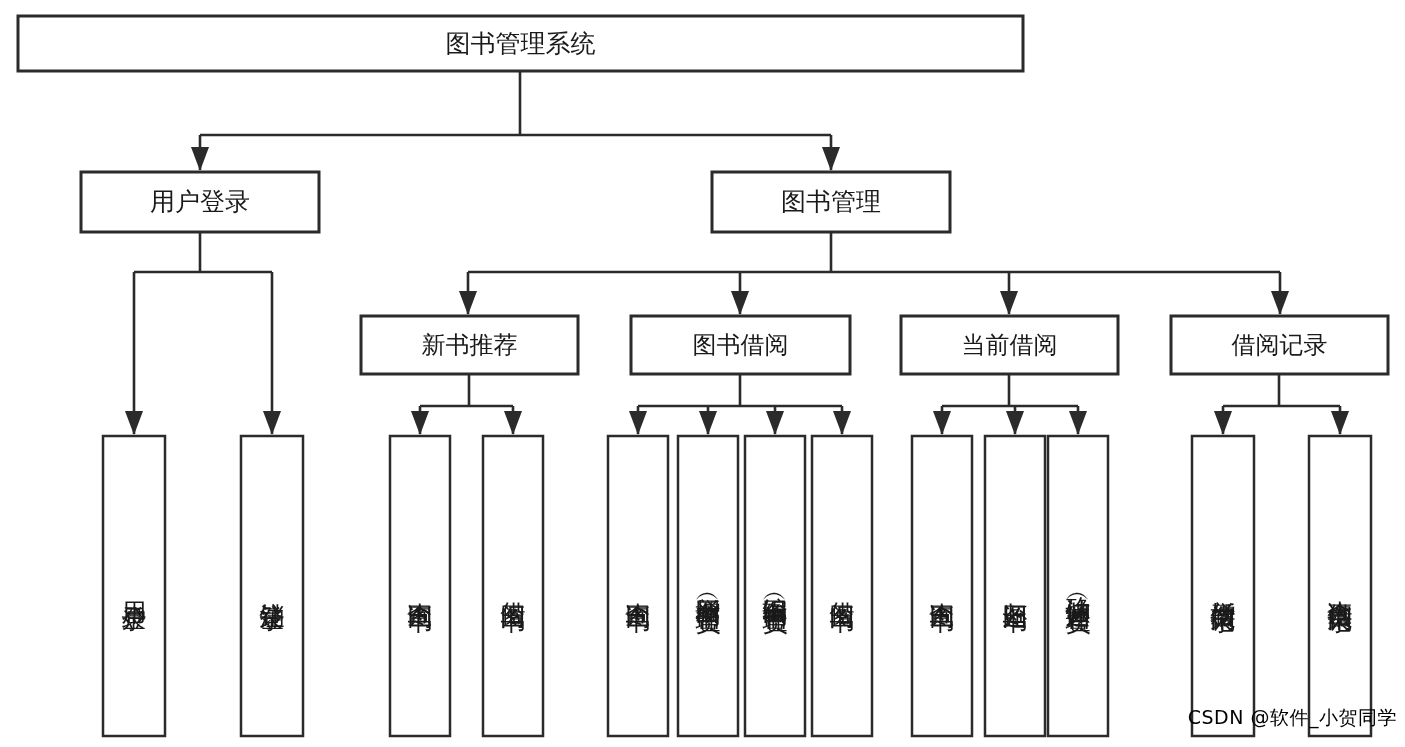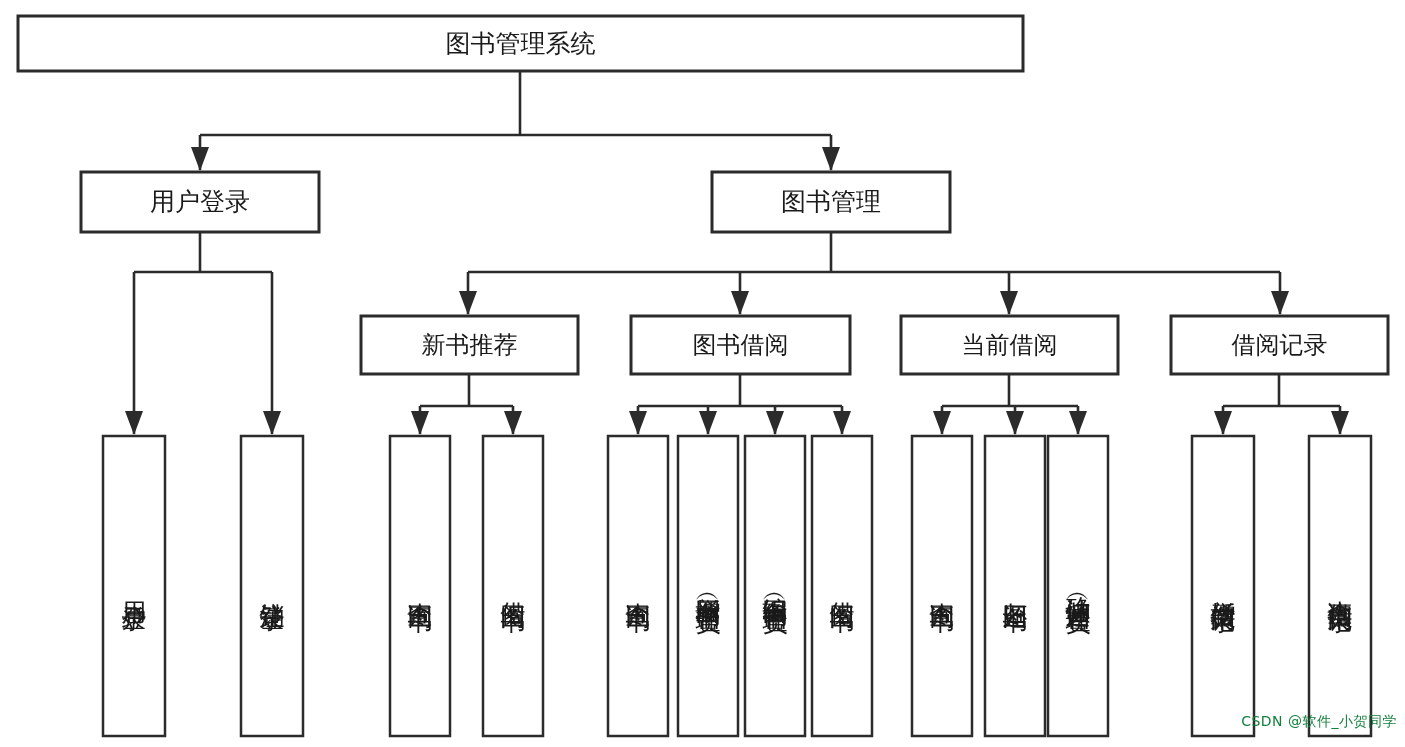--- a/index.html
+++ b/index.html
@@ -70,22 +70,22 @@
     color: #1a1a1a;
     max-height: 100%;
     text-align: center;
     line-height: 1.0;
   }
   #watermark {
     position: absolute;
     right: 8px;
     bottom: 6px;
     font-family: "DejaVu Sans", "Liberation Sans", sans-serif;
-    font-size: 14px;
-    color: #15803d;
+    font-size: 19px;
+    color: #000000;
     letter-spacing: 0.5px;
     user-select: none;
   }
 </style>
 </head>
 <body>
 
 <div id="diagram-root">
   <svg class="diagram" viewBox="0 0 1405 747">
     <g id="connectors-layer">

